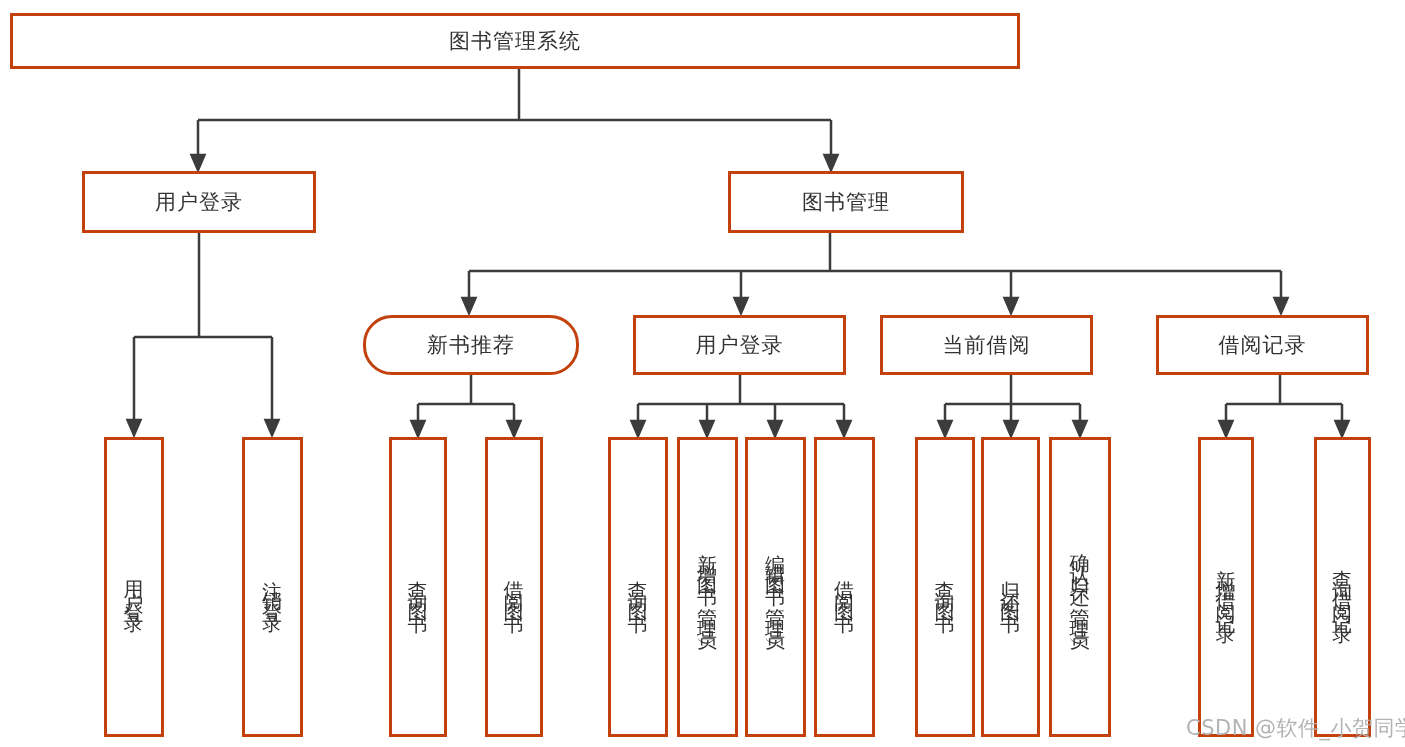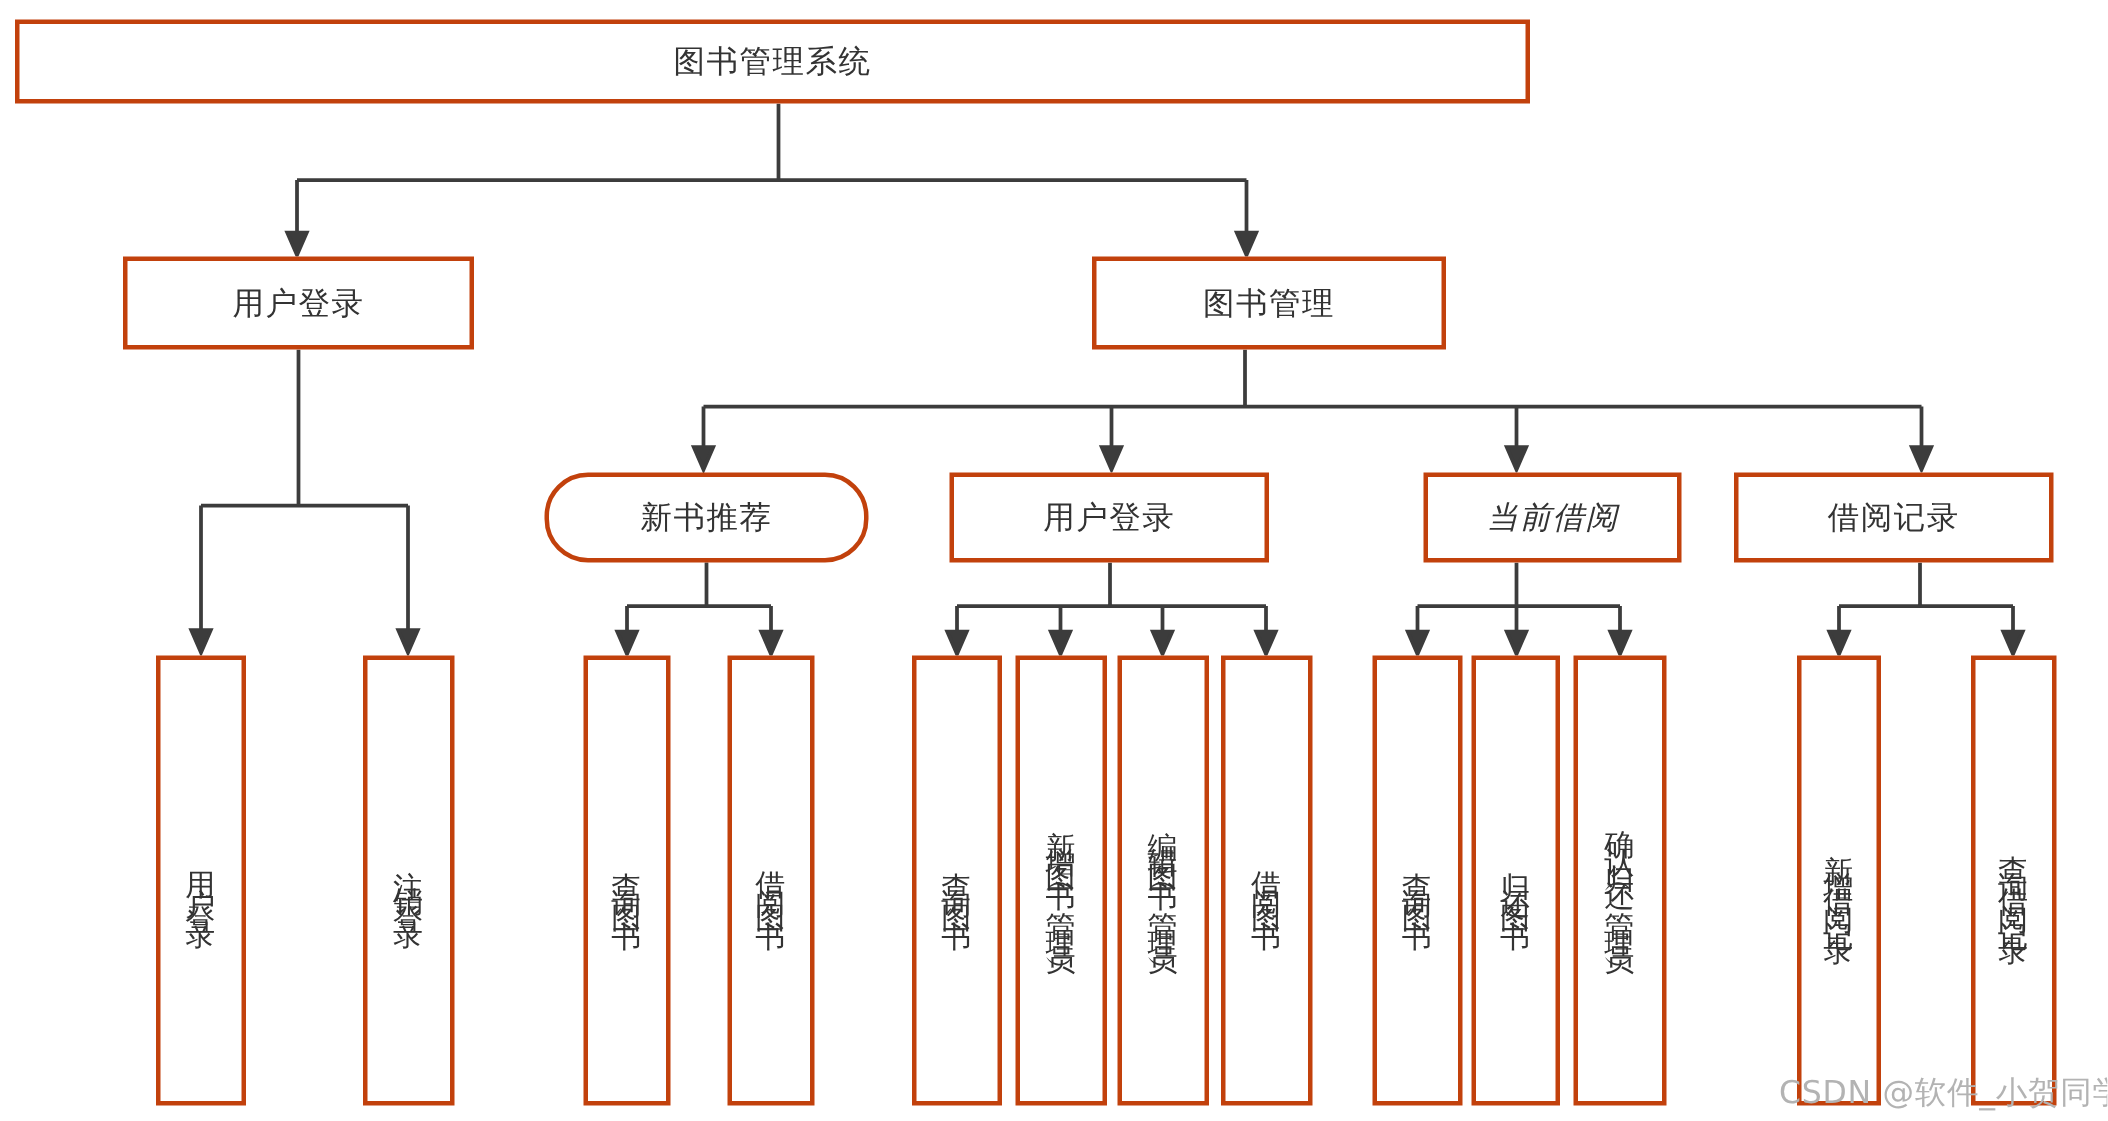--- a/index.html
+++ b/index.html
@@ -105,21 +105,21 @@
     </g>
   </svg>
 
   <div class="box h" style="left:10px; top:13px; width:1010px; height:56px;">图书管理系统</div>
 
   <div class="box h" style="left:82px; top:171px; width:234px; height:62px;">用户登录</div>
   <div class="box h" style="left:712px; top:171px; width:236px; height:62px;margin-left:16px;">图书管理</div>
 
   <div class="box h" style="left:363px; top:315px; width:216px; height:60px;border-radius:29px;">新书推荐</div>
   <div class="box h" style="left:633px; top:315px; width:213px; height:60px;">用户登录</div>
-  <div class="box h" style="left:949px; top:315px; width:172px; height:60px;font-style:italic;">当前借阅</div>
+  <div class="box h" style="left:880px; top:315px; width:213px; height:60px;">当前借阅</div>
   <div class="box h" style="left:1156px; top:315px; width:213px; height:60px;">借阅记录</div>
 
   <div class="box v" style="left:104px; top:437px; width:60px; height:300px;">用户登录</div>
   <div class="box v" style="left:242px; top:437px; width:61px; height:300px;">注销登录</div>
 
   <div class="box v" style="left:389px; top:437px; width:58px; height:300px;">查询图书</div>
   <div class="box v" style="left:485px; top:437px; width:58px; height:300px;">借阅图书</div>
 
   <div class="box v" style="left:608px; top:437px; width:60px; height:300px;">查询图书</div>
   <div class="box v" style="left:677px; top:437px; width:61px; height:300px;">新增图书（管理员）</div>

